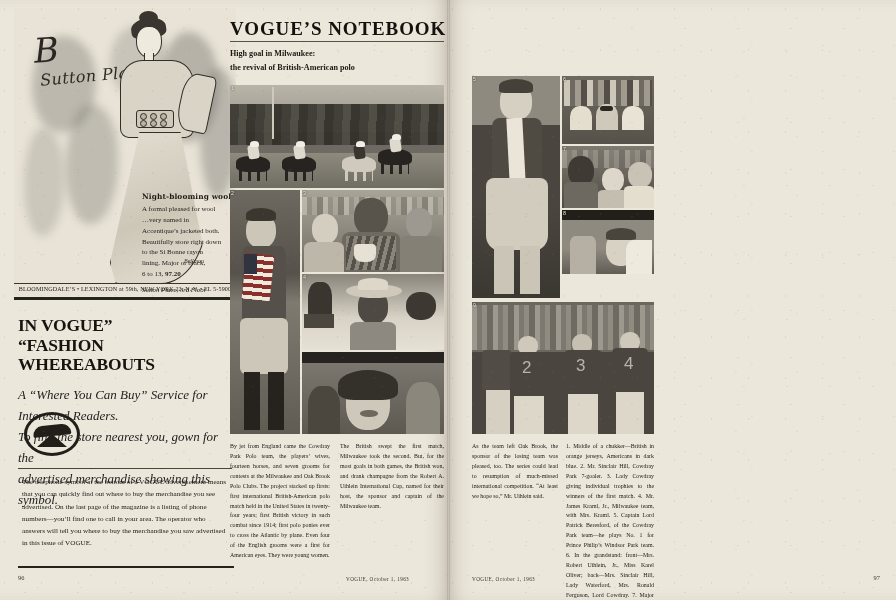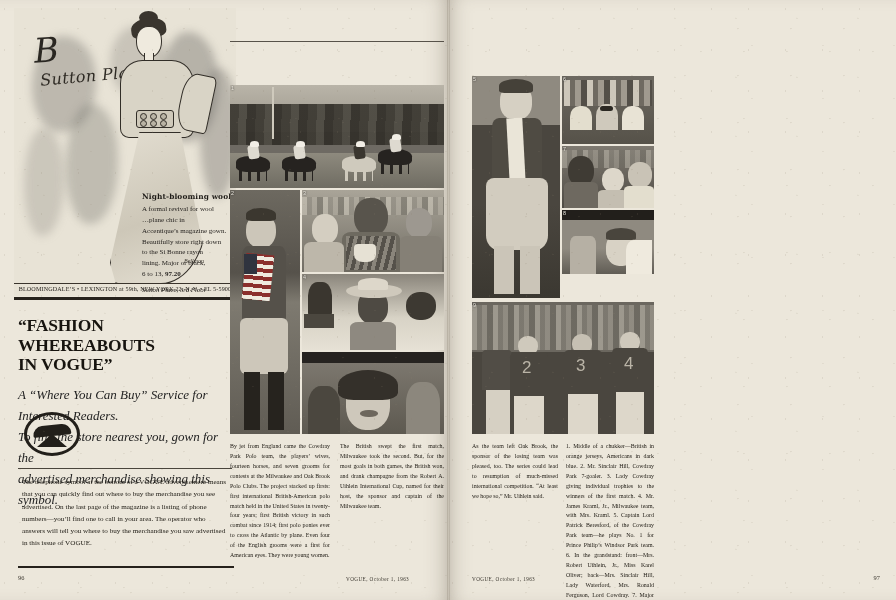--- a/index.html
+++ b/index.html
@@ -165,63 +165,68 @@
           <div class="fig-btn" style="left:44px;top:98px;"></div>
           <div class="fig-btn" style="left:54px;top:98px;"></div>
           <div class="fig-skirt"></div>
           <div class="fig-sign">Bellman</div>
         </div>
       </div>
 
       <div class="cap-block">
         <div class="cap-head">Night-blooming wool</div>
         <div class="cap-body">
-          <span>A formal revival for wool</span><br>
-          <span>…plane chic in</span><br>
-          <span>Accentique’s magazine gown.</span><br>
+          <span>A formal pleased for wool</span><br>
+          <span>…very named in</span><br>
+          <span>Accentique’s jacketed both.</span><br>
           <span>Beautifully store right down</span><br>
           <span>to the Si Bonne rayon</span><br>
           <span>lining. Major or black,</span><br>
           <span>6 to 13, </span><b>97.20</b>
         </div>
         <div class="cap-ital">
           <span>Sutton Place, 3rd Floor</span><br>
           
         </div>
       </div>
     </div>
 
     <div class="bloom-rule"></div>
     <div class="bloom-store">BLOOMINGDALE’S • LEXINGTON at 59th, NEW YORK 22, N. Y. • EL 5-5900</div>
     <div class="bloom-rule2"></div>
 
     <div class="fw">
+      <div class="fw-line">IN VOGUE”</div>
       <div class="fw-line">“FASHION WHEREABOUTS</div>
-      <div class="fw-line">IN VOGUE”</div>
       <div class="fw-sub">
         <span>A “Where You Can Buy” Service for Interested Readers.</span><br>
         <span>To find the store nearest you, gown for the</span><br>
         <span>advertised merchandise showing this symbol.</span>
       </div>
     </div>
 
     <div class="phone-sym">
       <div class="phone-ring"></div>
         <div class="phone-hand"></div>
         <div class="phone-tri"></div>
     </div>
 
     <div class="fw-rule"></div>
     <div class="fw-para">The telephone symbol at the bottom of a VOGUE advertisement means that you can quickly find out where to buy the merchandise you see advertised. On the last page of the magazine is a listing of phone numbers—you’ll find one to call in your area. The operator who answers will tell you where to buy the merchandise you saw advertised in this issue of VOGUE.</div>
 
     <div class="foot-rule"></div>
     <div class="pg-left">96</div>
 
     <div class="nb">
+      <div class="nb-title">VOGUE’S NOTEBOOK</div>
       <div class="nb-rule"></div>
+      <div class="nb-dek">
+        <span>High goal in Milwaukee:</span><br>
+        <span>the revival of British-American polo</span>
+      </div>
 
       <div class="ph" style="left:2px;top:85px;width:214px;height:103px;">
         <span class="num">1</span>
         <div class="sky"></div>
           <div class="trees"></div>
           <div class="turf"></div>
         <div class="rider" style="left:6px;">
             <div class="horse"></div>
             <div class="legs"></div>
             <div class="torso"></div>

